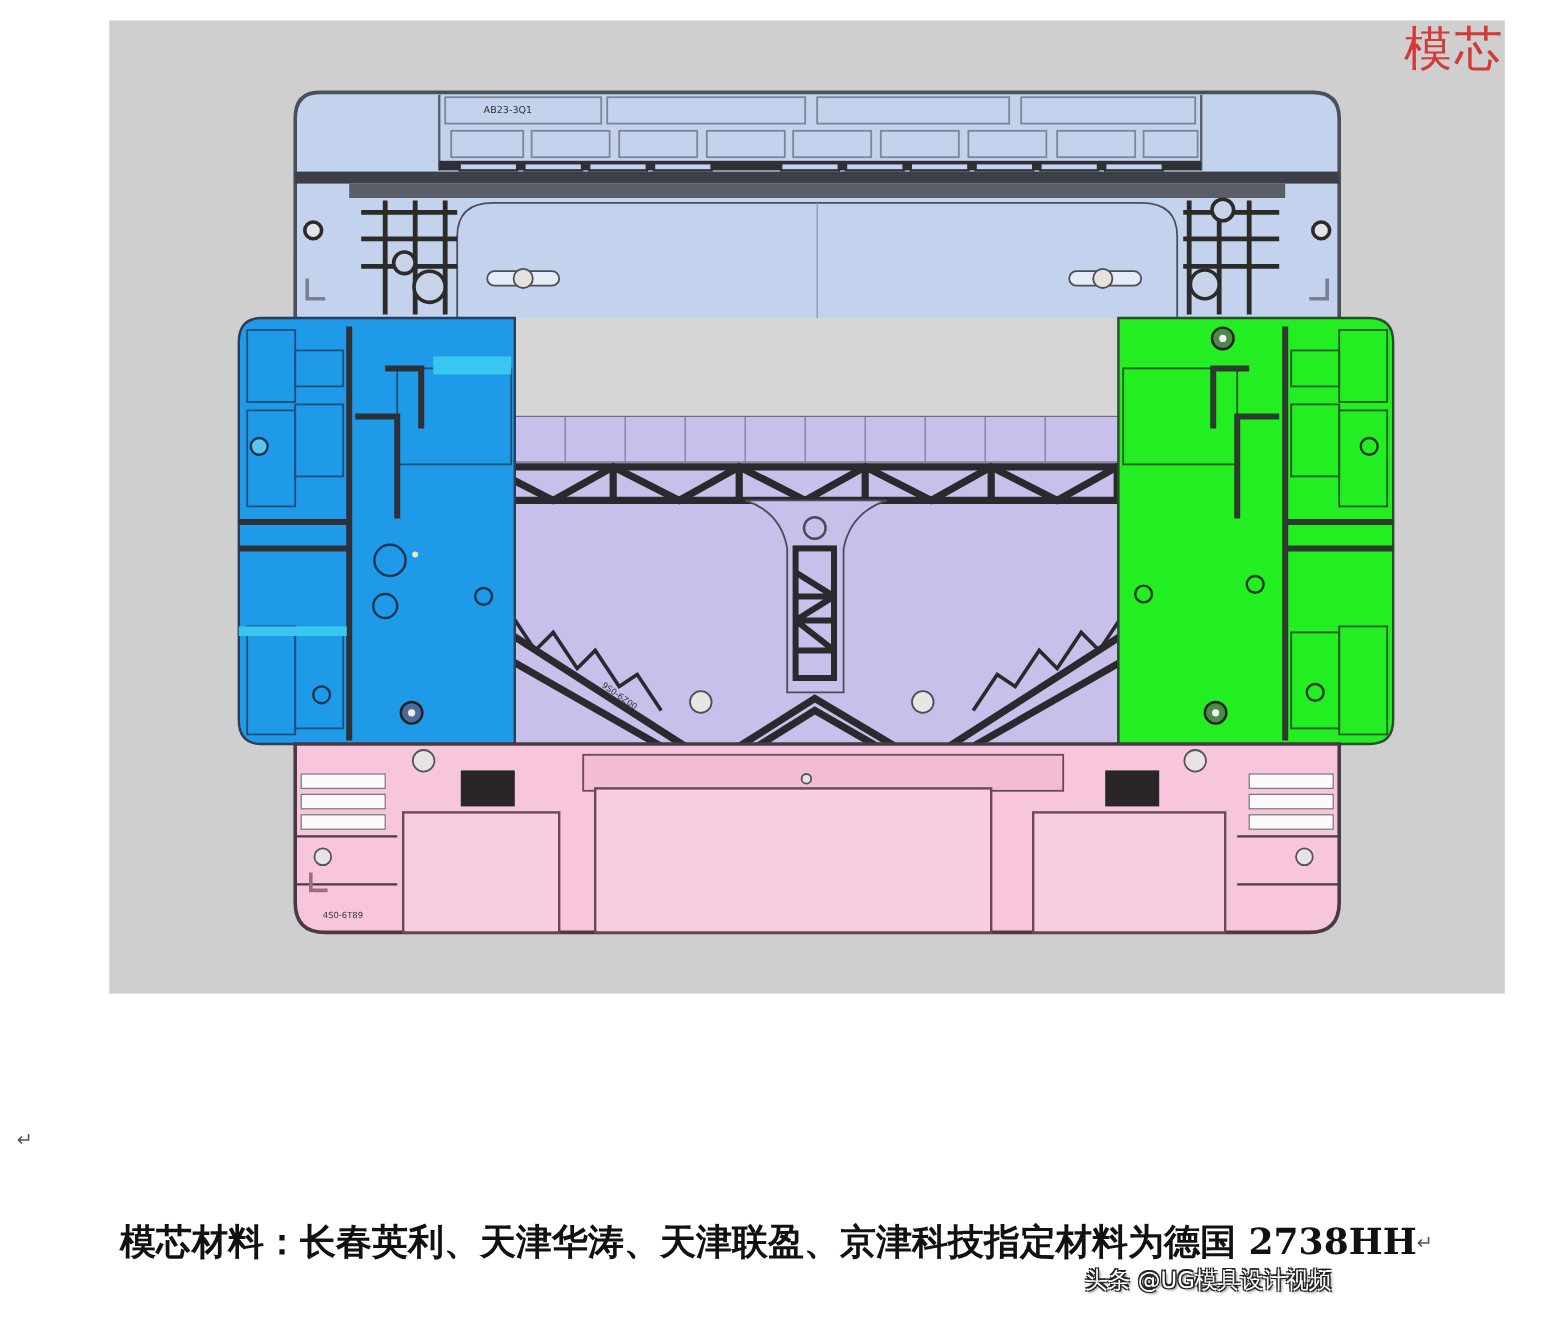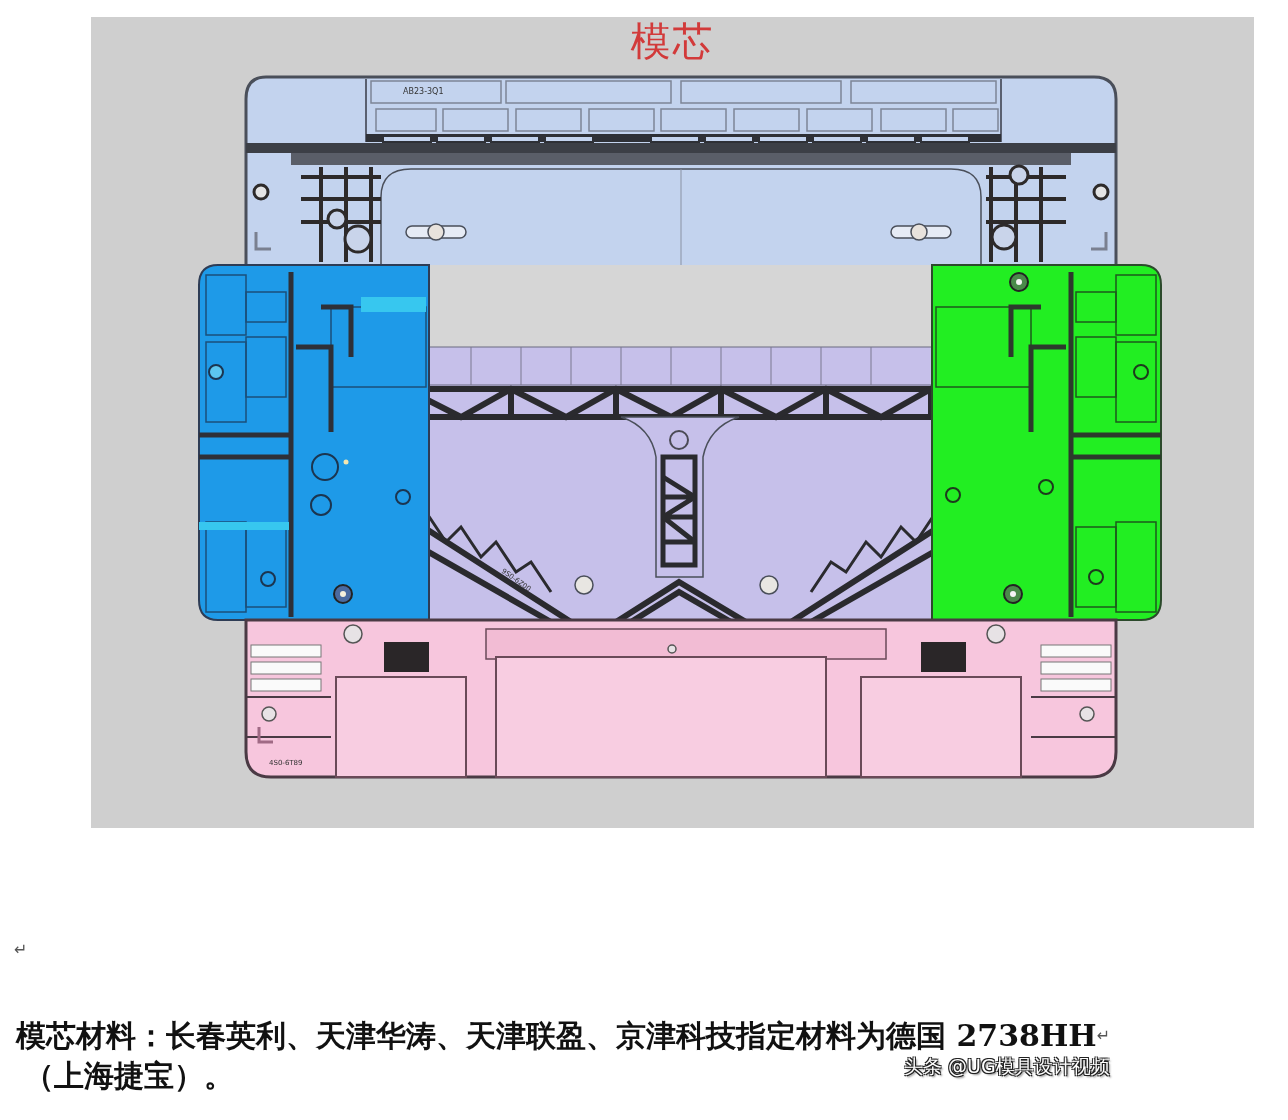--- a/index.html
+++ b/index.html
@@ -1,21 +1,21 @@
 <!DOCTYPE html>
 <html><head>
 <meta charset="utf-8">
 <style>
   html, body { margin: 0; padding: 0; background: #ffffff; }
   body { width: 1288px; height: 1120px; position: relative; overflow: hidden; font-family: "DejaVu Sans", sans-serif; }
   .figure { position: absolute; left: 91px; top: 17px; width: 1163px; height: 811px; background: #cfcfcf; }
   .figure svg { position: absolute; left: 0; top: 0; }
-  .fig-title { position: absolute; left: 0; width: 100%; top: 0px; text-align: center; color: #d23a3a; font-size: 40px; line-height: 48px; font-family: "DejaVu Sans", sans-serif; letter-spacing: 2px; }
+  .fig-title { position: absolute; left: 0; width: 100%; top: 0px; text-align: right; color: #d23a3a; font-size: 40px; line-height: 48px; font-family: "DejaVu Sans", sans-serif; letter-spacing: 2px; }
   .para-mark { position: absolute; left: 14px; top: 940px; font-size: 16px; color: #555; }
-  .body-text { position: absolute; left: 16px; top: 1016px; width: 1262px; font-family: "DejaVu Serif", serif; font-weight: bold; font-size: 30px; line-height: 40px; color: #111; }
+  .body-text { position: absolute; left: 16px; top: 1016px; width: 1262px; font-family: "DejaVu Serif", serif; font-weight: bold; font-size: 30px; line-height: 40px; color: #111; text-align: center; }
   .body-text .line2 { display: block; padding-left: 8px; }
   .pm-inline { font-family: "DejaVu Sans", sans-serif; font-weight: normal; font-size: 16px; color: #555; vertical-align: top; }
   .watermark { position: absolute; left: 904px; top: 1054px; font-family: "DejaVu Sans", sans-serif; font-size: 19px; color: #ffffff; letter-spacing: 0px;
     text-shadow: -1px -1px 0 #222, 1px -1px 0 #222, -1px 1px 0 #222, 1px 1px 0 #222, 2px 2px 2px rgba(0,0,0,0.5); }
 </style>
 </head>
 <body>
 
 <div class="figure">
   <svg width="1163" height="811" viewBox="0 0 1163 811">
@@ -214,16 +214,15 @@
     <path d="M168,710 L168,725 L182,725" stroke="#a06a85" stroke-width="3" fill="none"></path>
     <text x="178" y="748" font-size="7" fill="#333" font-family="DejaVu Sans, sans-serif">4S0-6T89</text>
   </svg>
   <div class="fig-title">模芯</div>
 </div>
 
 <div class="para-mark">↵</div>
 
 <div class="body-text">
   <span>模芯材料：长春英利、天津华涛、天津联盈、京津科技指定材料为德国 2738HH</span><span class="pm-inline">↵</span>
-  <span class="line2">（上海捷宝）。</span>
 </div>
 
 <div class="watermark">头条 @UG模具设计视频</div>
 
 </body></html>

